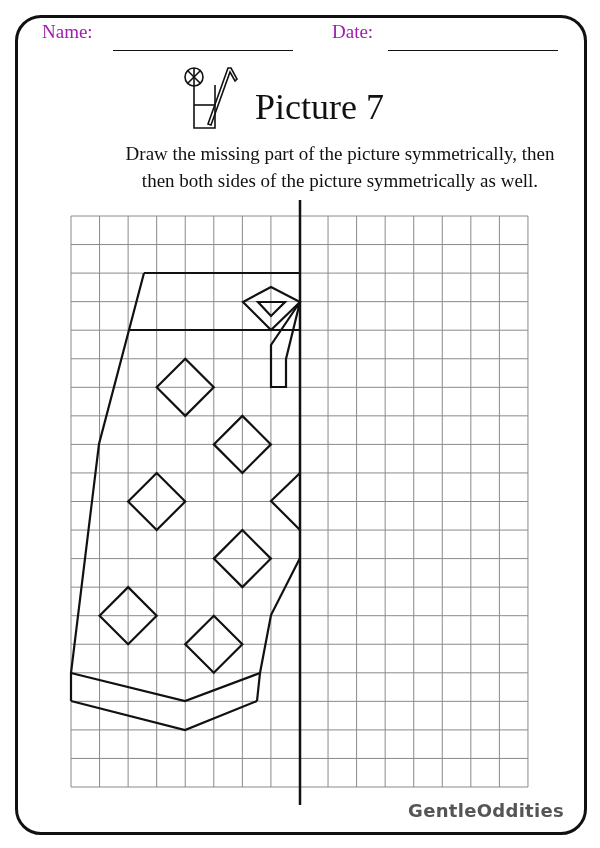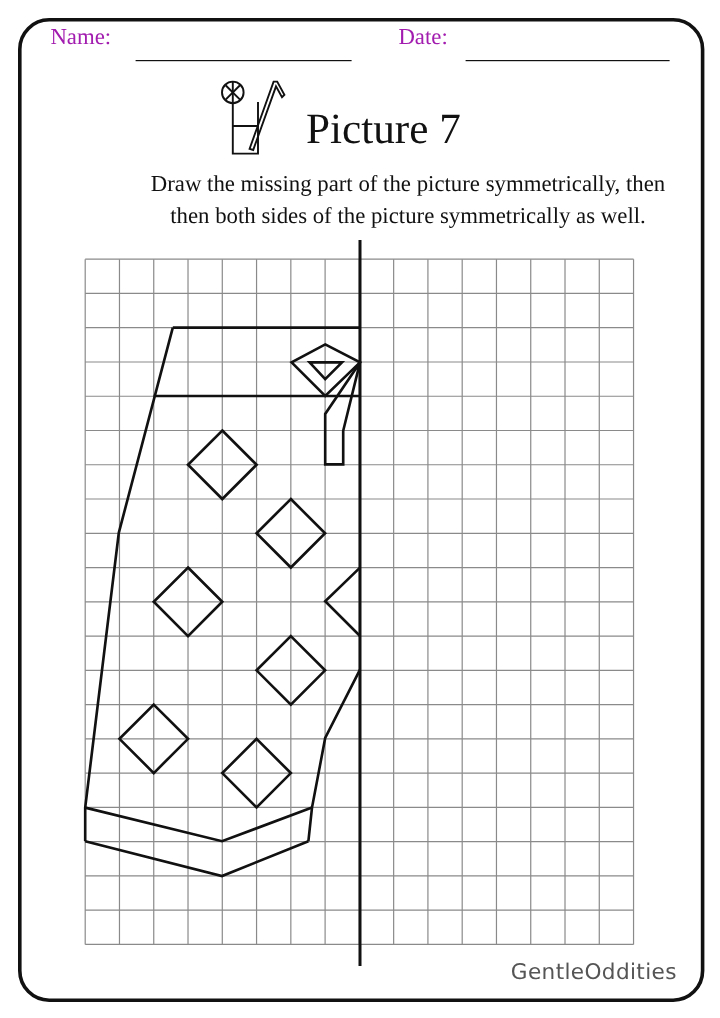--- a/index.html
+++ b/index.html
@@ -5,21 +5,21 @@
   html, body { margin:0; padding:0; background:#ffffff; }
   body { width:600px; height:848px; position:relative; overflow:hidden; font-family:"DejaVu Serif", "Liberation Serif", serif; color:#111; }
   .frame { position:absolute; left:15px; top:15px; width:566px; height:814px; border:3px solid #111; border-radius:26px; box-sizing:content-box; }
   .field-label { position:absolute; top:21px; font-family:"Liberation Serif", serif; font-size:19px; color:#a21caf; }
   .field-line { position:absolute; top:50px; height:0; border-top:1.5px solid #111; }
   .title { position:absolute; left:255px; top:86px; font-family:"Liberation Serif", serif; font-size:36px; color:#111; }
   .instructions { position:absolute; left:0; width:600px; top:140px; text-align:center; font-family:"Liberation Serif", serif; font-size:19px; line-height:27px; color:#111;padding-left:40px; }
   .instructions div { white-space:nowrap; }
   .title-icon { position:absolute; left:183px; top:60px; }
   .worksheet { position:absolute; left:0; top:0; }
-  .brand { position:absolute; right:36px; top:800px; font-family:"DejaVu Sans", sans-serif; font-size:18px; color:#555; letter-spacing:0.3px; font-weight:400; }
+  .brand { position:absolute; right:36px; top:800px; font-family:"DejaVu Sans", sans-serif; font-size:18px; color:#555; letter-spacing:0.3px; font-weight:700; }
 </style>
 </head>
 <body>
 
 <div class="frame"></div>
 
 <span class="field-label" style="left:42px;">Name:</span>
 <div class="field-line" style="left:113px;width:180px;"></div>
 <span class="field-label" style="left:332px;">Date:</span>
 <div class="field-line" style="left:388px;width:170px;"></div>

